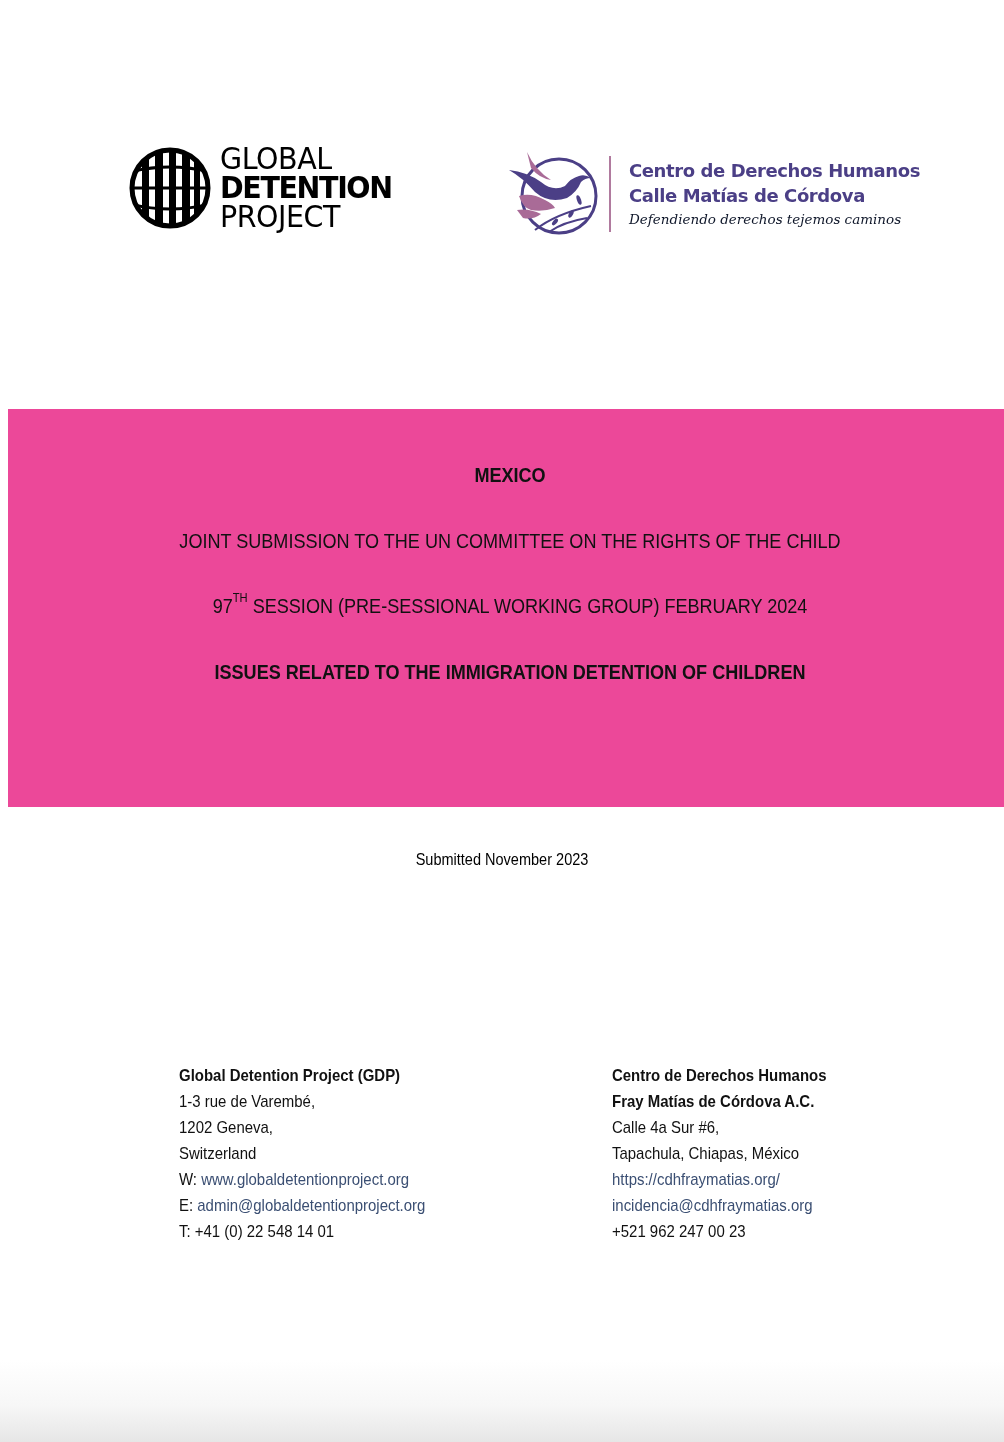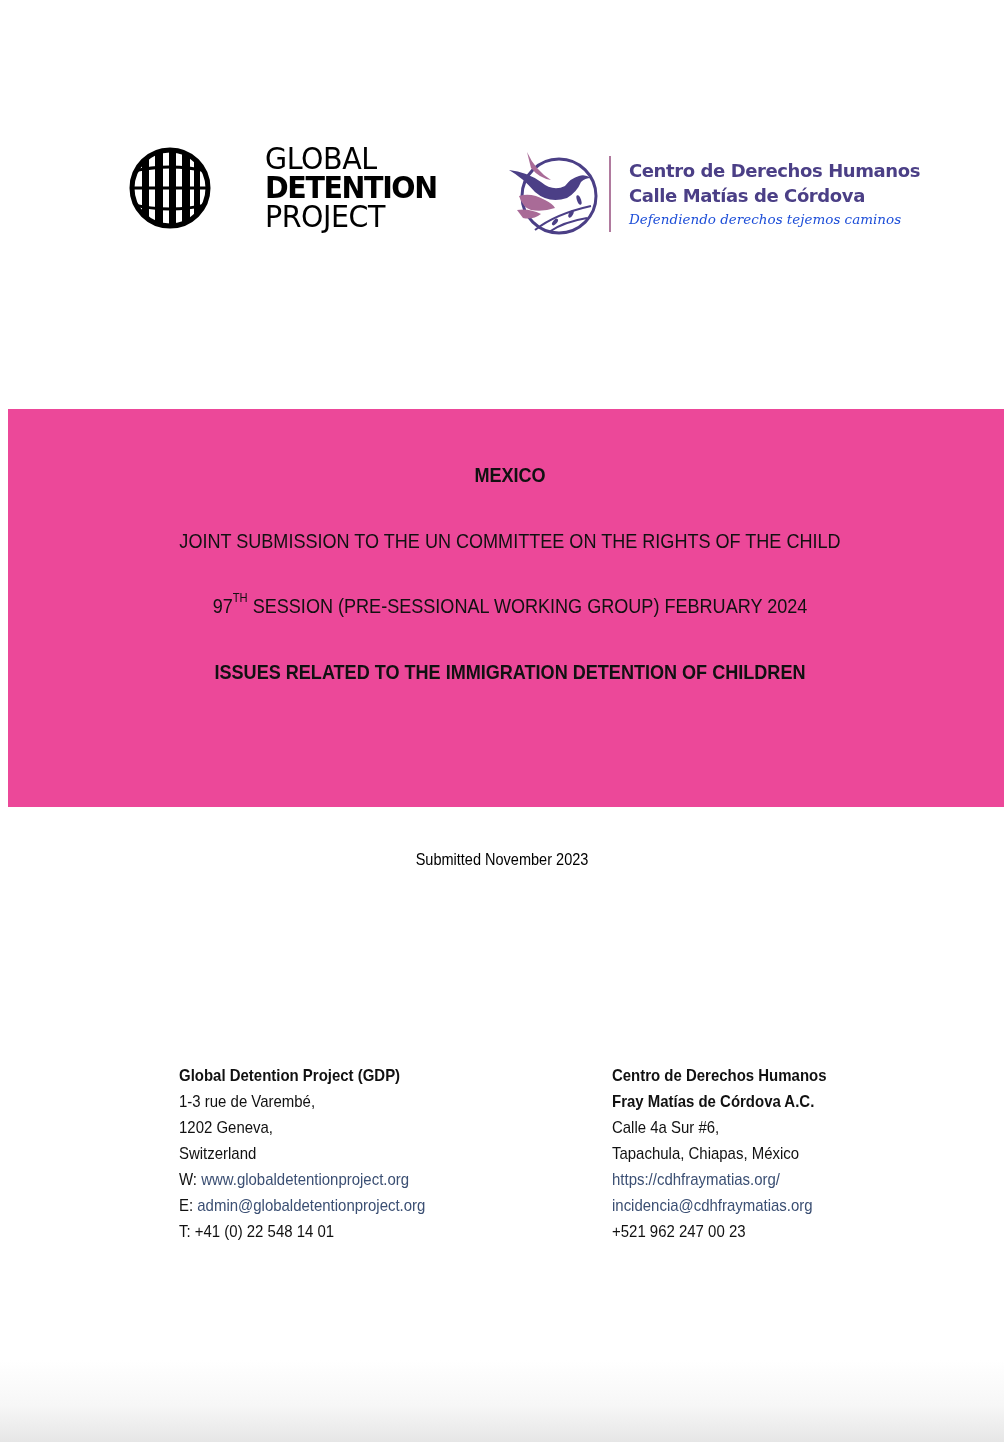--- a/index.html
+++ b/index.html
@@ -22,21 +22,20 @@
       background: linear-gradient(to bottom, rgba(255,255,255,0) 0%, #f7f7f7 55%, #e6e6e6 100%);
     }
 
     
     .logo-gdp {
       position: absolute;
       left: 128px;
       top: 144px;
       display: flex;
       align-items: center;
-      gap: 45px;
     }
     .gdp-globe {
       width: 84px;
       height: 84px;
       margin-right: 8px;
     }
     .gdp-words {
       display: flex;
       flex-direction: column;
       line-height: 29px;
@@ -84,21 +83,21 @@
       font-weight: bold;
       font-size: 18px;
       line-height: 25px;
       letter-spacing: -0.4px;
     }
     .fray-text .l3 {
       font-family: "DejaVu Serif", serif;
       font-style: italic;
       font-size: 13.5px;
       line-height: 22px;
-      color: #1d4ed8;
+      color: #0f172a;
     }
 
     
     .title-band {
       position: absolute;
       left: 8px;
       top: 409px;
       width: 1004px;
       height: 398px;
       background: #ec4899;

